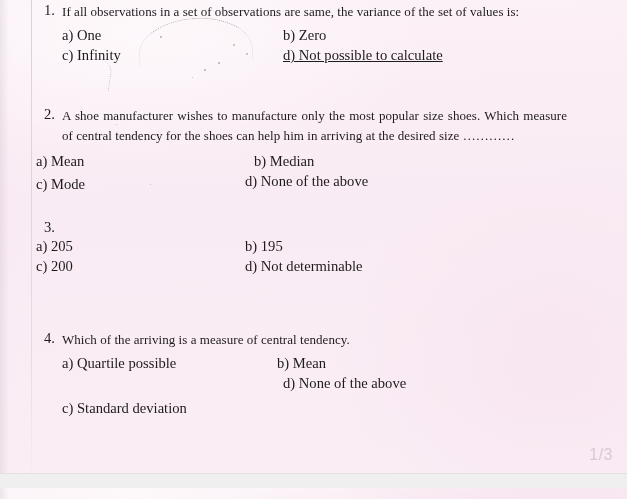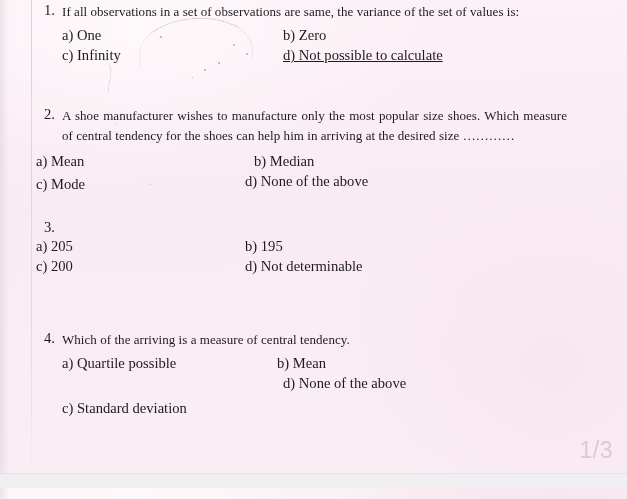--- a/index.html
+++ b/index.html
@@ -107,21 +107,21 @@
     border-radius: 50%;
     background: rgba(90,78,92,0.40);
   }
 
   
   .page-counter {
     position: absolute;
     right: 14px;
     bottom: 9px;
     font-family: "Liberation Sans", "DejaVu Sans", sans-serif;
-    font-size: 23px;
+    font-size: 16px;
     color: #d7c9d6;
     letter-spacing: 0.5px;
     user-select: none;
   }
 
   
   #page-gap {
     position: absolute;
     left: 0;
     top: 473px;

